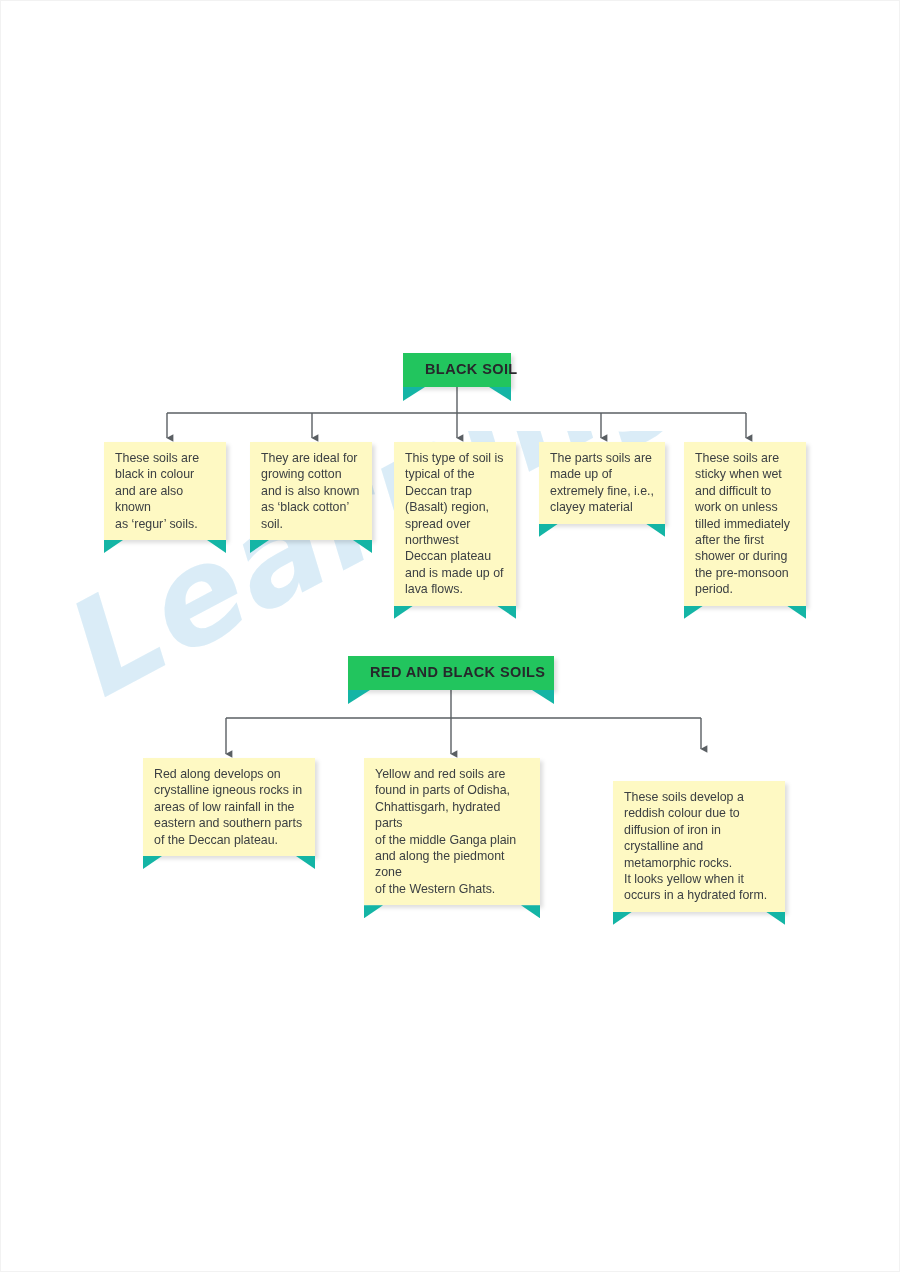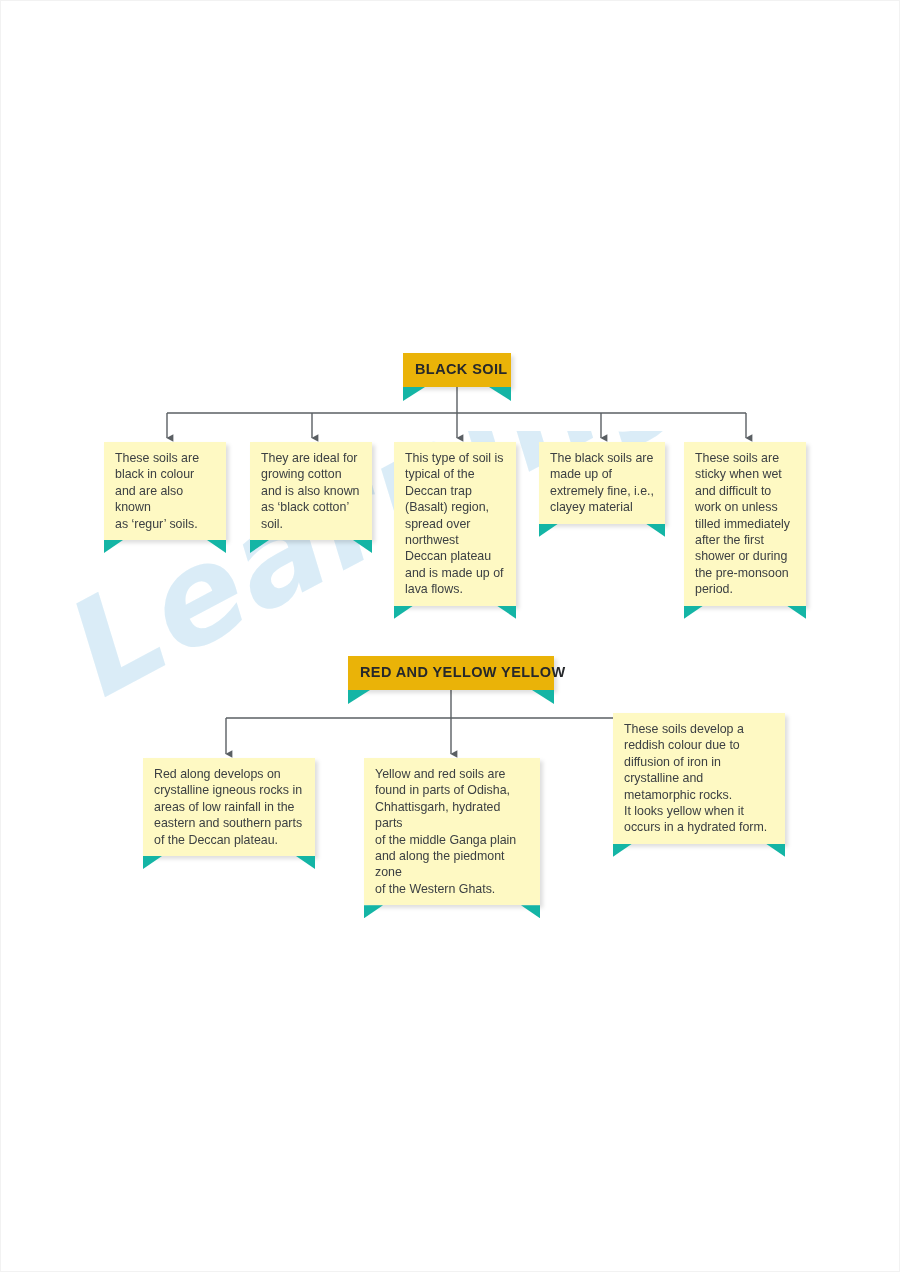--- a/index.html
+++ b/index.html
@@ -98,27 +98,27 @@
     left: 0;
     clip-path: polygon(0 0, 100% 0, 0 100%);
   }
   .node .body::after {
     right: 0;
     clip-path: polygon(0 0, 100% 0, 100% 100%);
   }
 
   
   .node.header .body {
-    background: #eab308;
+    background: #22c55e;
     text-align: center;
     font-weight: 700;
     font-size: 14.5px;
     letter-spacing: 0.4px;
     color: #26282b;
-    padding: 7px 14px 8px 12px;
+    padding: 7px 14px 8px 22px;
     line-height: 19px;
     white-space: nowrap;
   }
   .node.header .body::before,
   .node.header .body::after {
     bottom: -14px;
     width: 22px;
     height: 14px;
   }
 </style>
@@ -184,60 +184,60 @@
 Deccan trap
 (Basalt) region,
 spread over
 northwest
 Deccan plateau
 and is made up of
 lava flows.</div>
     </div>
 
     <div class="node" style="left:538px; top:441px; width:126px;">
-      <div class="body">The black soils are
+      <div class="body">The parts soils are
 made up of
 extremely fine, i.e.,
 clayey material</div>
     </div>
 
     <div class="node" style="left:683px; top:441px; width:122px;">
       <div class="body">These soils are
 sticky when wet
 and difficult to
 work on unless
 tilled immediately
 after the first
 shower or during
 the pre-monsoon
 period.</div>
     </div>
 
     <div class="node header" style="left:347px; top:655px; width:206px;">
-      <div class="body">RED AND YELLOW YELLOW</div>
+      <div class="body">RED AND BLACK SOILS</div>
     </div>
 
     <div class="node" style="left:142px; top:757px; width:172px;">
       <div class="body">Red along develops on
 crystalline igneous rocks in
 areas of low rainfall in the
 eastern and southern parts
 of the Deccan plateau.</div>
     </div>
 
     <div class="node" style="left:363px; top:757px; width:176px;">
       <div class="body">Yellow and red soils are
 found in parts of Odisha,
 Chhattisgarh, hydrated parts
 of the middle Ganga plain
 and along the piedmont zone
 of the Western Ghats.</div>
     </div>
 
-    <div class="node" style="left:612px; top:712px; width:172px;">
+    <div class="node" style="left:612px; top:780px; width:172px;">
       <div class="body">These soils develop a
 reddish colour due to
 diffusion of iron in
 crystalline and
 metamorphic rocks.
 It looks yellow when it
 occurs in a hydrated form.</div>
     </div>
 
   </div>

